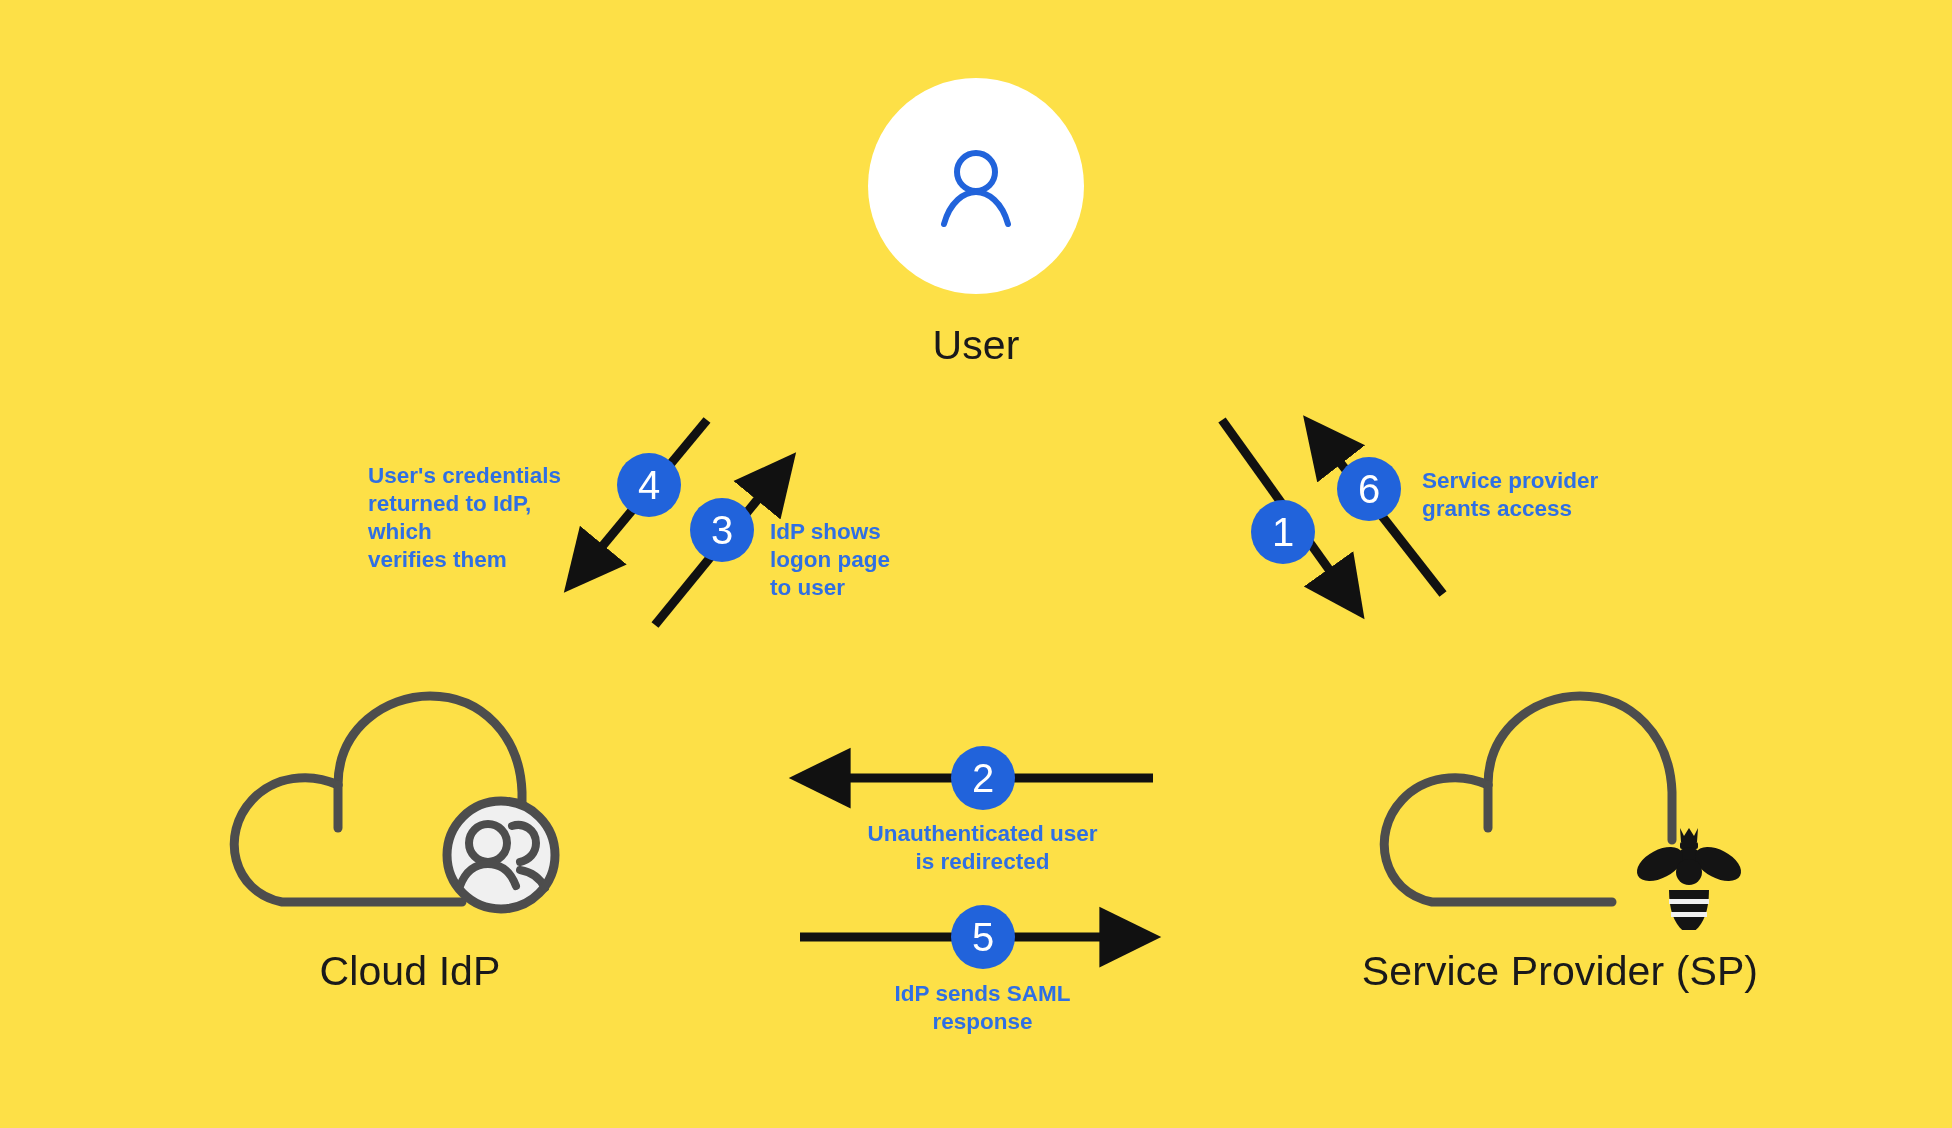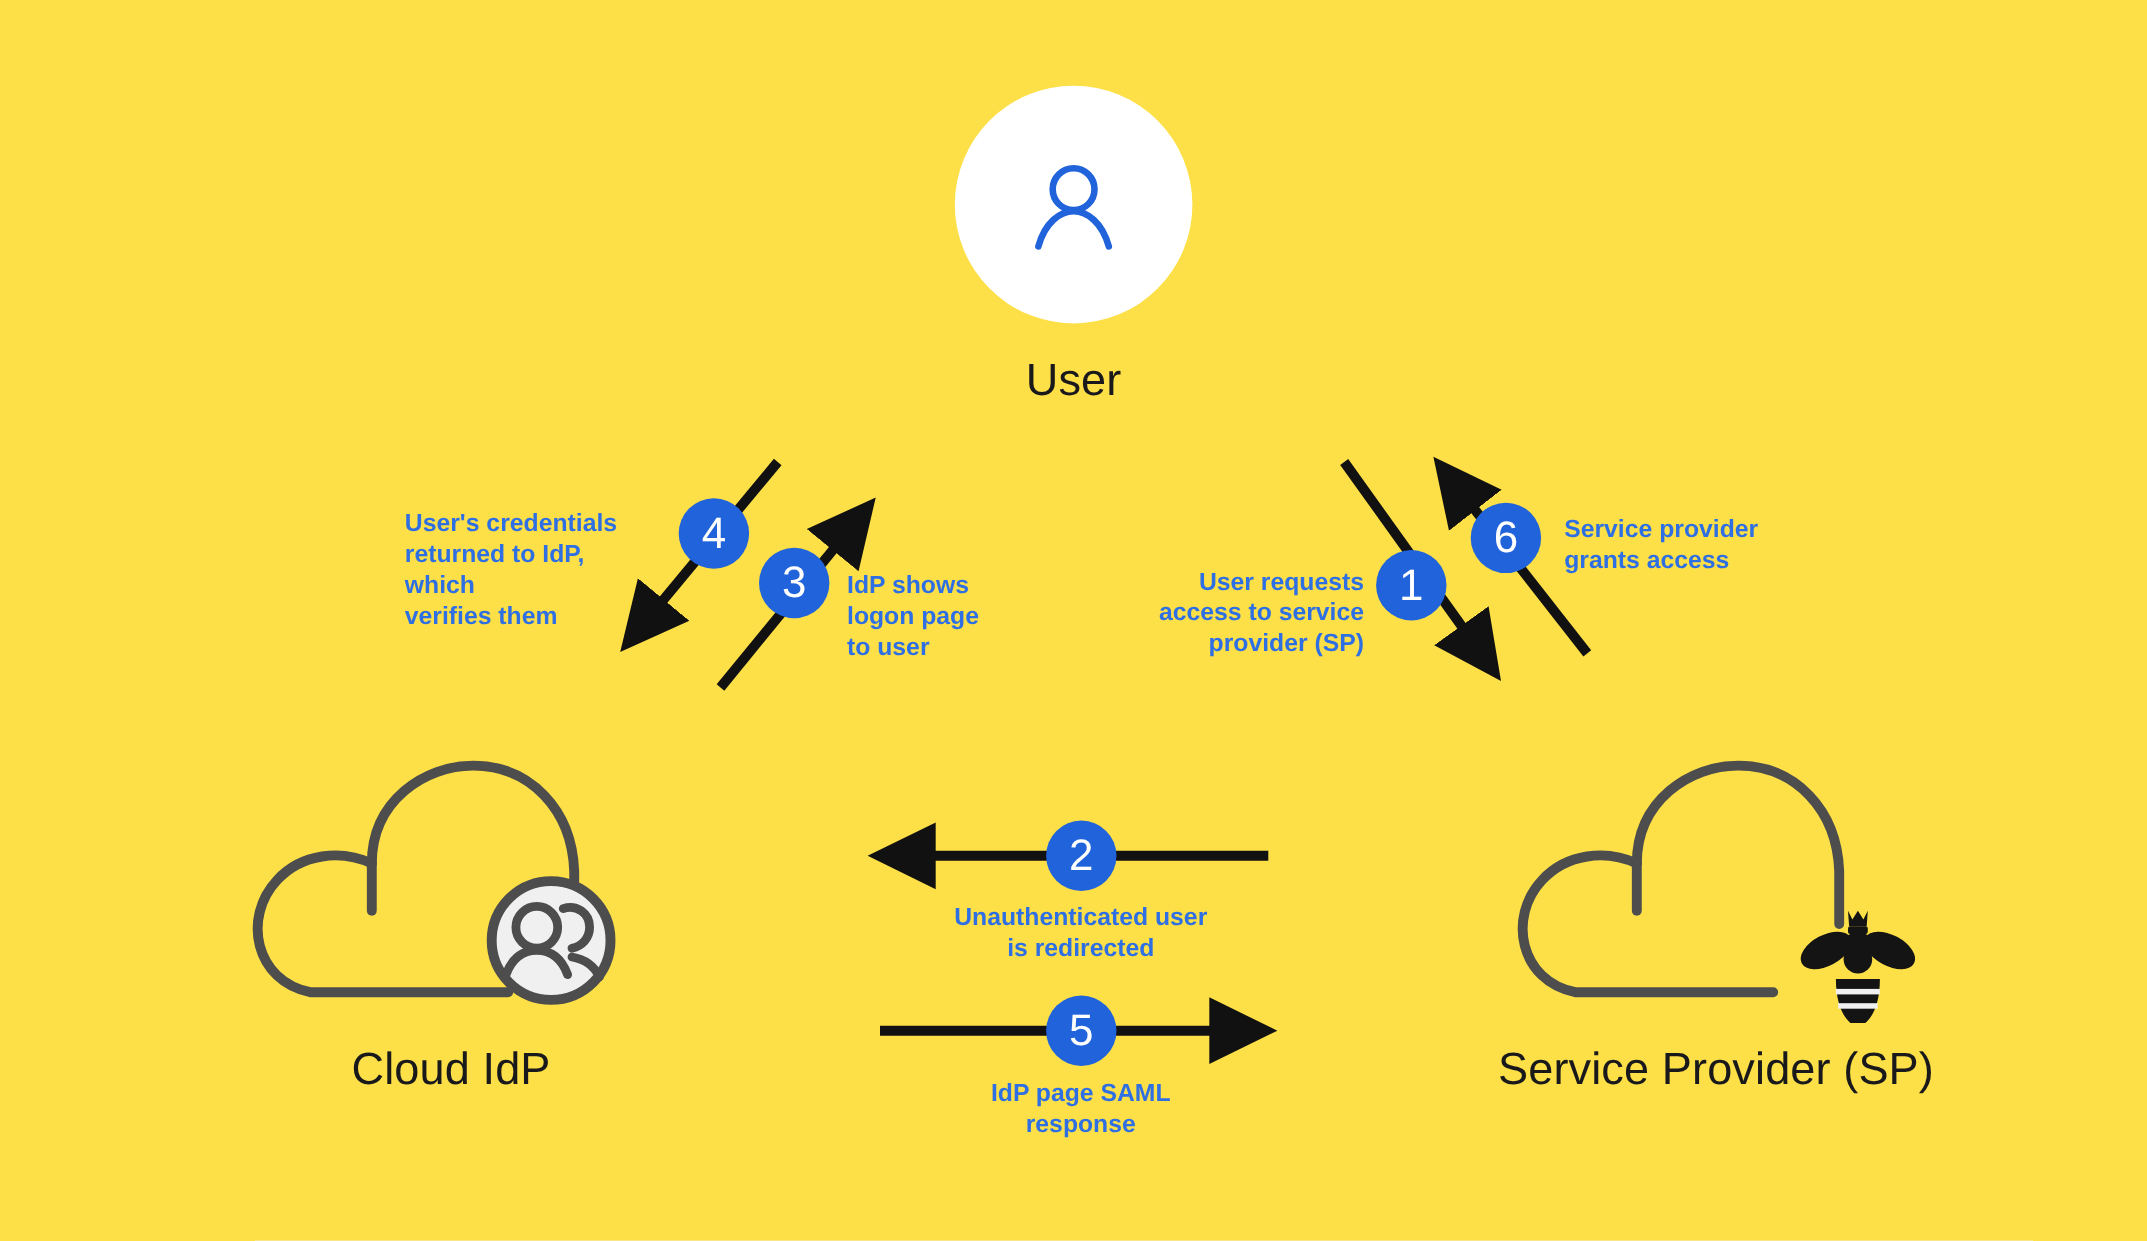--- a/index.html
+++ b/index.html
@@ -185,26 +185,23 @@
   <div class="badge" style="left:1337px; top:457px;">6</div>
 
   <div class="caption" style="left:368px; top:462px; width:230px;">User's credentials
 returned to IdP, which
 verifies them</div>
 
   <div class="caption" style="left:770px; top:518px; width:130px;">IdP shows
 logon page
 to user</div>
 
-  <div class="caption right-align" style="left:1020px; top:515px; width:220px;">User requests
-access to service
-provider (SP)</div>
 
   <div class="caption center-align" style="left:840px; top:820px; width:285px;">Unauthenticated user
 is redirected</div>
 
   <div class="caption" style="left:1422px; top:467px; width:215px;">Service provider
 grants access</div>
 
-  <div class="caption center-align" style="left:840px; top:980px; width:285px;">IdP page SAML
+  <div class="caption center-align" style="left:840px; top:980px; width:285px;">IdP sends SAML
 response</div>
 
 </div>
 
 </body></html>

